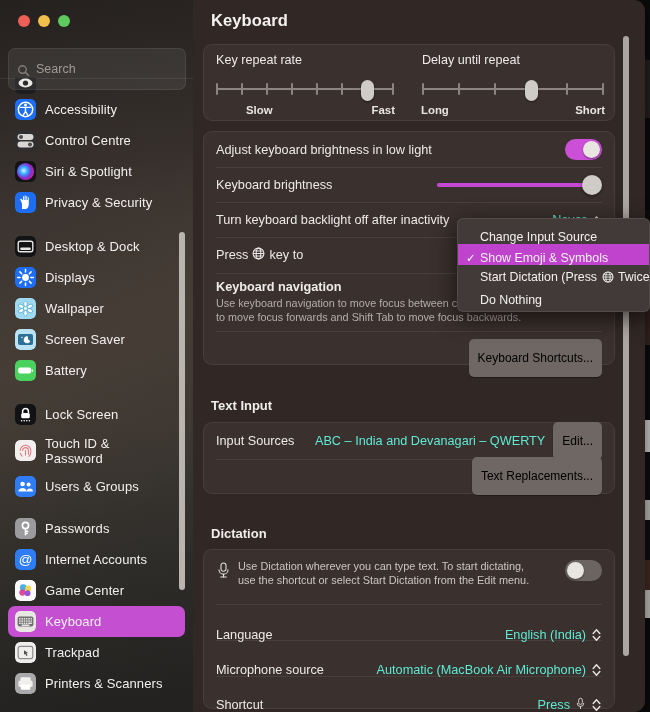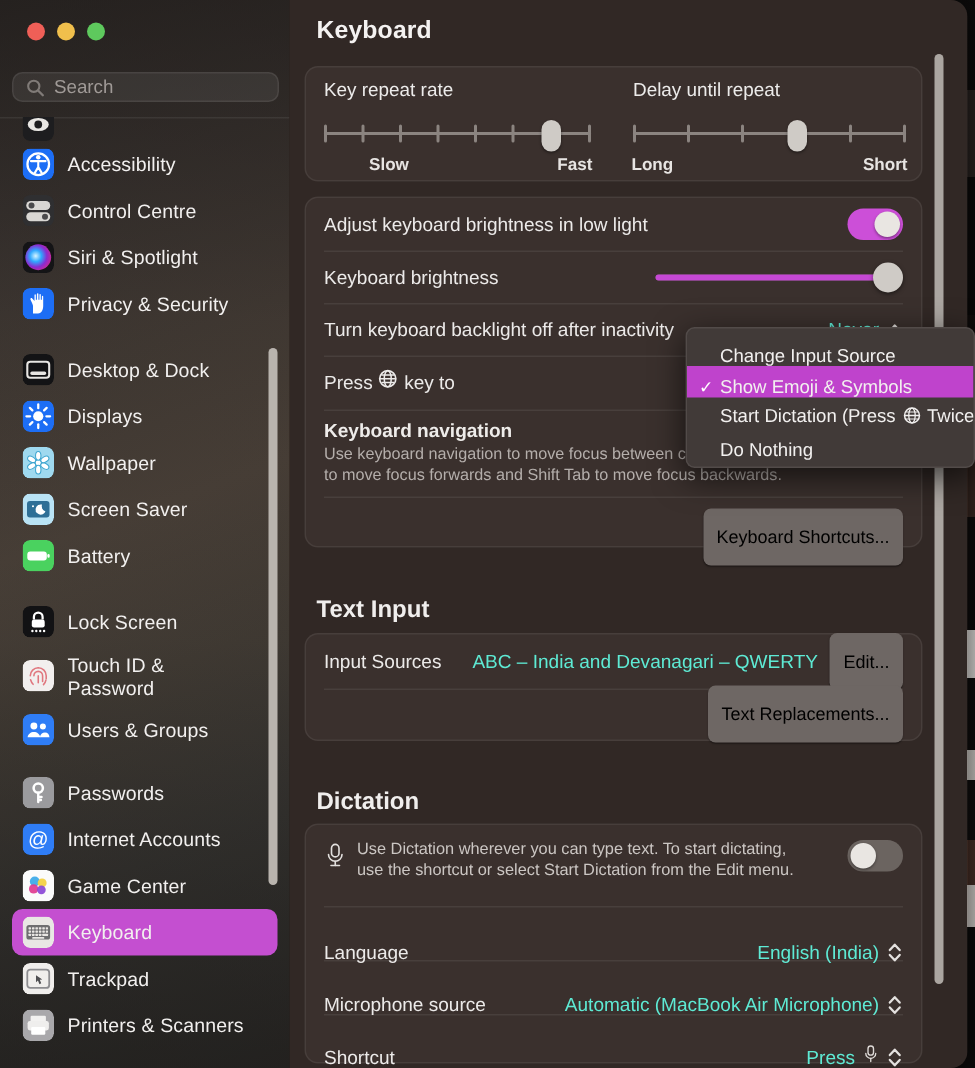--- a/index.html
+++ b/index.html
@@ -59,21 +59,21 @@
   .traffic {
     position: absolute; left: 18px; top: 15px;
     display: flex; gap: 8px; z-index: 5;
   }
   .tl { width: 12px; height: 12px; border-radius: 50%; display:block; }
   .tl.red    { background: #ef5f57; }
   .tl.yellow { background: #f0bf4c; }
   .tl.green  { background: #5ec95d; }
 
   .search-wrap {
-    position: absolute; left: 8px; top: 48px; width: 178px; height: 20px;
+    position: absolute; left: 8px; top: 48px; width: 178px; height: 42px;
     z-index: 5;
   }
   .search-box {
     width: 100%; height: 100%;
     background: rgba(255,255,255,.07);
     border: 1px solid rgba(255,255,255,.08);
     border-radius: 7px;
     display: flex; align-items: center; padding: 0 8px; gap: 6px;
   }
   .search-box .mag { width: 13px; height: 13px; flex: 0 0 13px; opacity:.6; }
@@ -144,21 +144,21 @@
     padding: 0 12px; height: 35px;
   }
   .row .lbl { font-size: 12.7px; color: #eceae9; }
   .row .val { font-size: 12.7px; color: #5eead4; margin-left: auto; }
   .hr {
     position: absolute; left: 12px; right: 12px; height: 1px;
     background: rgba(255,255,255,.075);
   }
   .sect-head {
     position: absolute; left: 18px;
-    font-size: 16px; font-weight: bold; color: #f0eeed;
+    font-size: 13px; font-weight: bold; color: #f0eeed;
   }
 
   
   .tickslider { position: absolute; }
   .ts-label { font-size: 12.6px; color: #ecebea; margin-bottom: 14px; display:block; }
   .ts-track { position: relative; height: 16px; }
   .ts-line {
     position: absolute; left: 0; right: 0; top: 7px; height: 2px;
     background: #8b8480; border-radius: 1px;
   }

